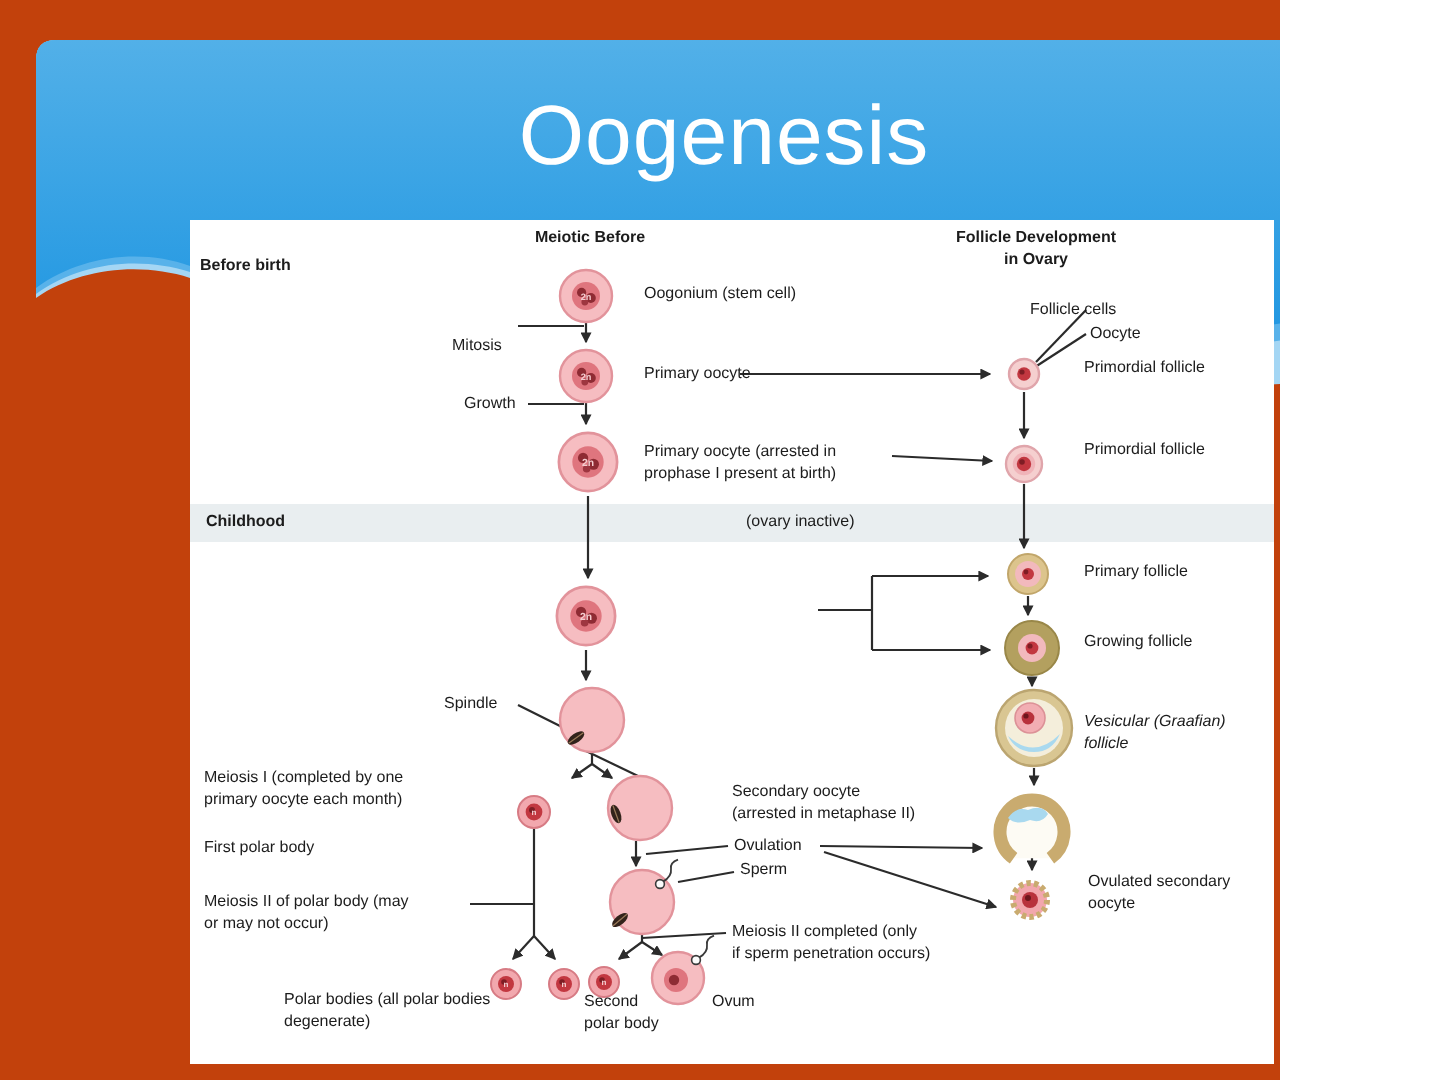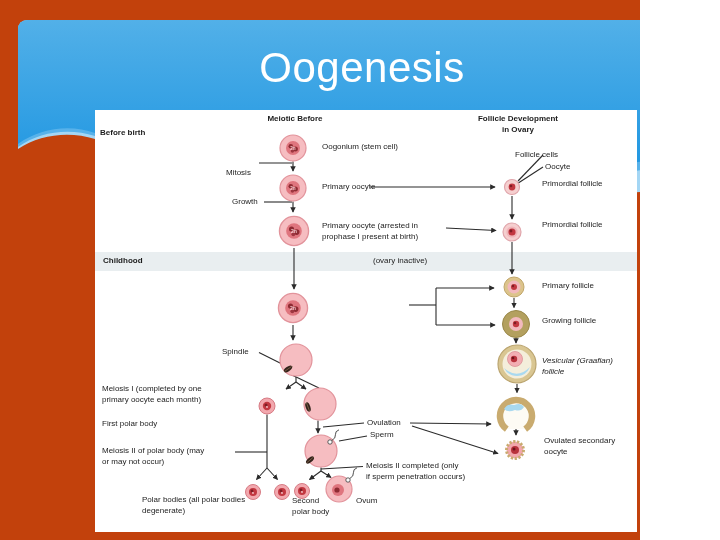--- a/index.html
+++ b/index.html
@@ -235,20 +235,22 @@
   <div class="lbl" style="left:322px;top:221px;">Primary oocyte (arrested in
 prophase I present at birth)</div>
 
   <div class="lbl b" style="left:103px;top:256px;">Childhood</div>
   <div class="lbl" style="left:373px;top:256px;text-align:center;">(ovary inactive)</div>
 
   <div class="lbl" style="left:222px;top:347px;">Spindle</div>
   <div class="lbl" style="left:102px;top:369px;margin-top:15px;">Meiosis I (completed by one
 primary oocyte each month)</div>
   <div class="lbl" style="left:102px;top:399px;margin-top:20px;">First polar body</div>
+  <div class="lbl" style="left:366px;top:391px;">Secondary oocyte
+(arrested in metaphase II)</div>
   <div class="lbl" style="left:367px;top:418px;">Ovulation</div>
   <div class="lbl" style="left:370px;top:430px;">Sperm</div>
   <div class="lbl" style="left:366px;top:461px;">Meiosis II completed (only
 if sperm penetration occurs)</div>
   <div class="lbl" style="left:102px;top:446px;">Meiosis II of polar body (may
 or may not occur)</div>
   <div class="lbl" style="left:102px;top:495px;margin-left:40px;">Polar bodies (all polar bodies
 degenerate)</div>
   <div class="lbl" style="left:292px;top:496px;">Second
 polar body</div>

